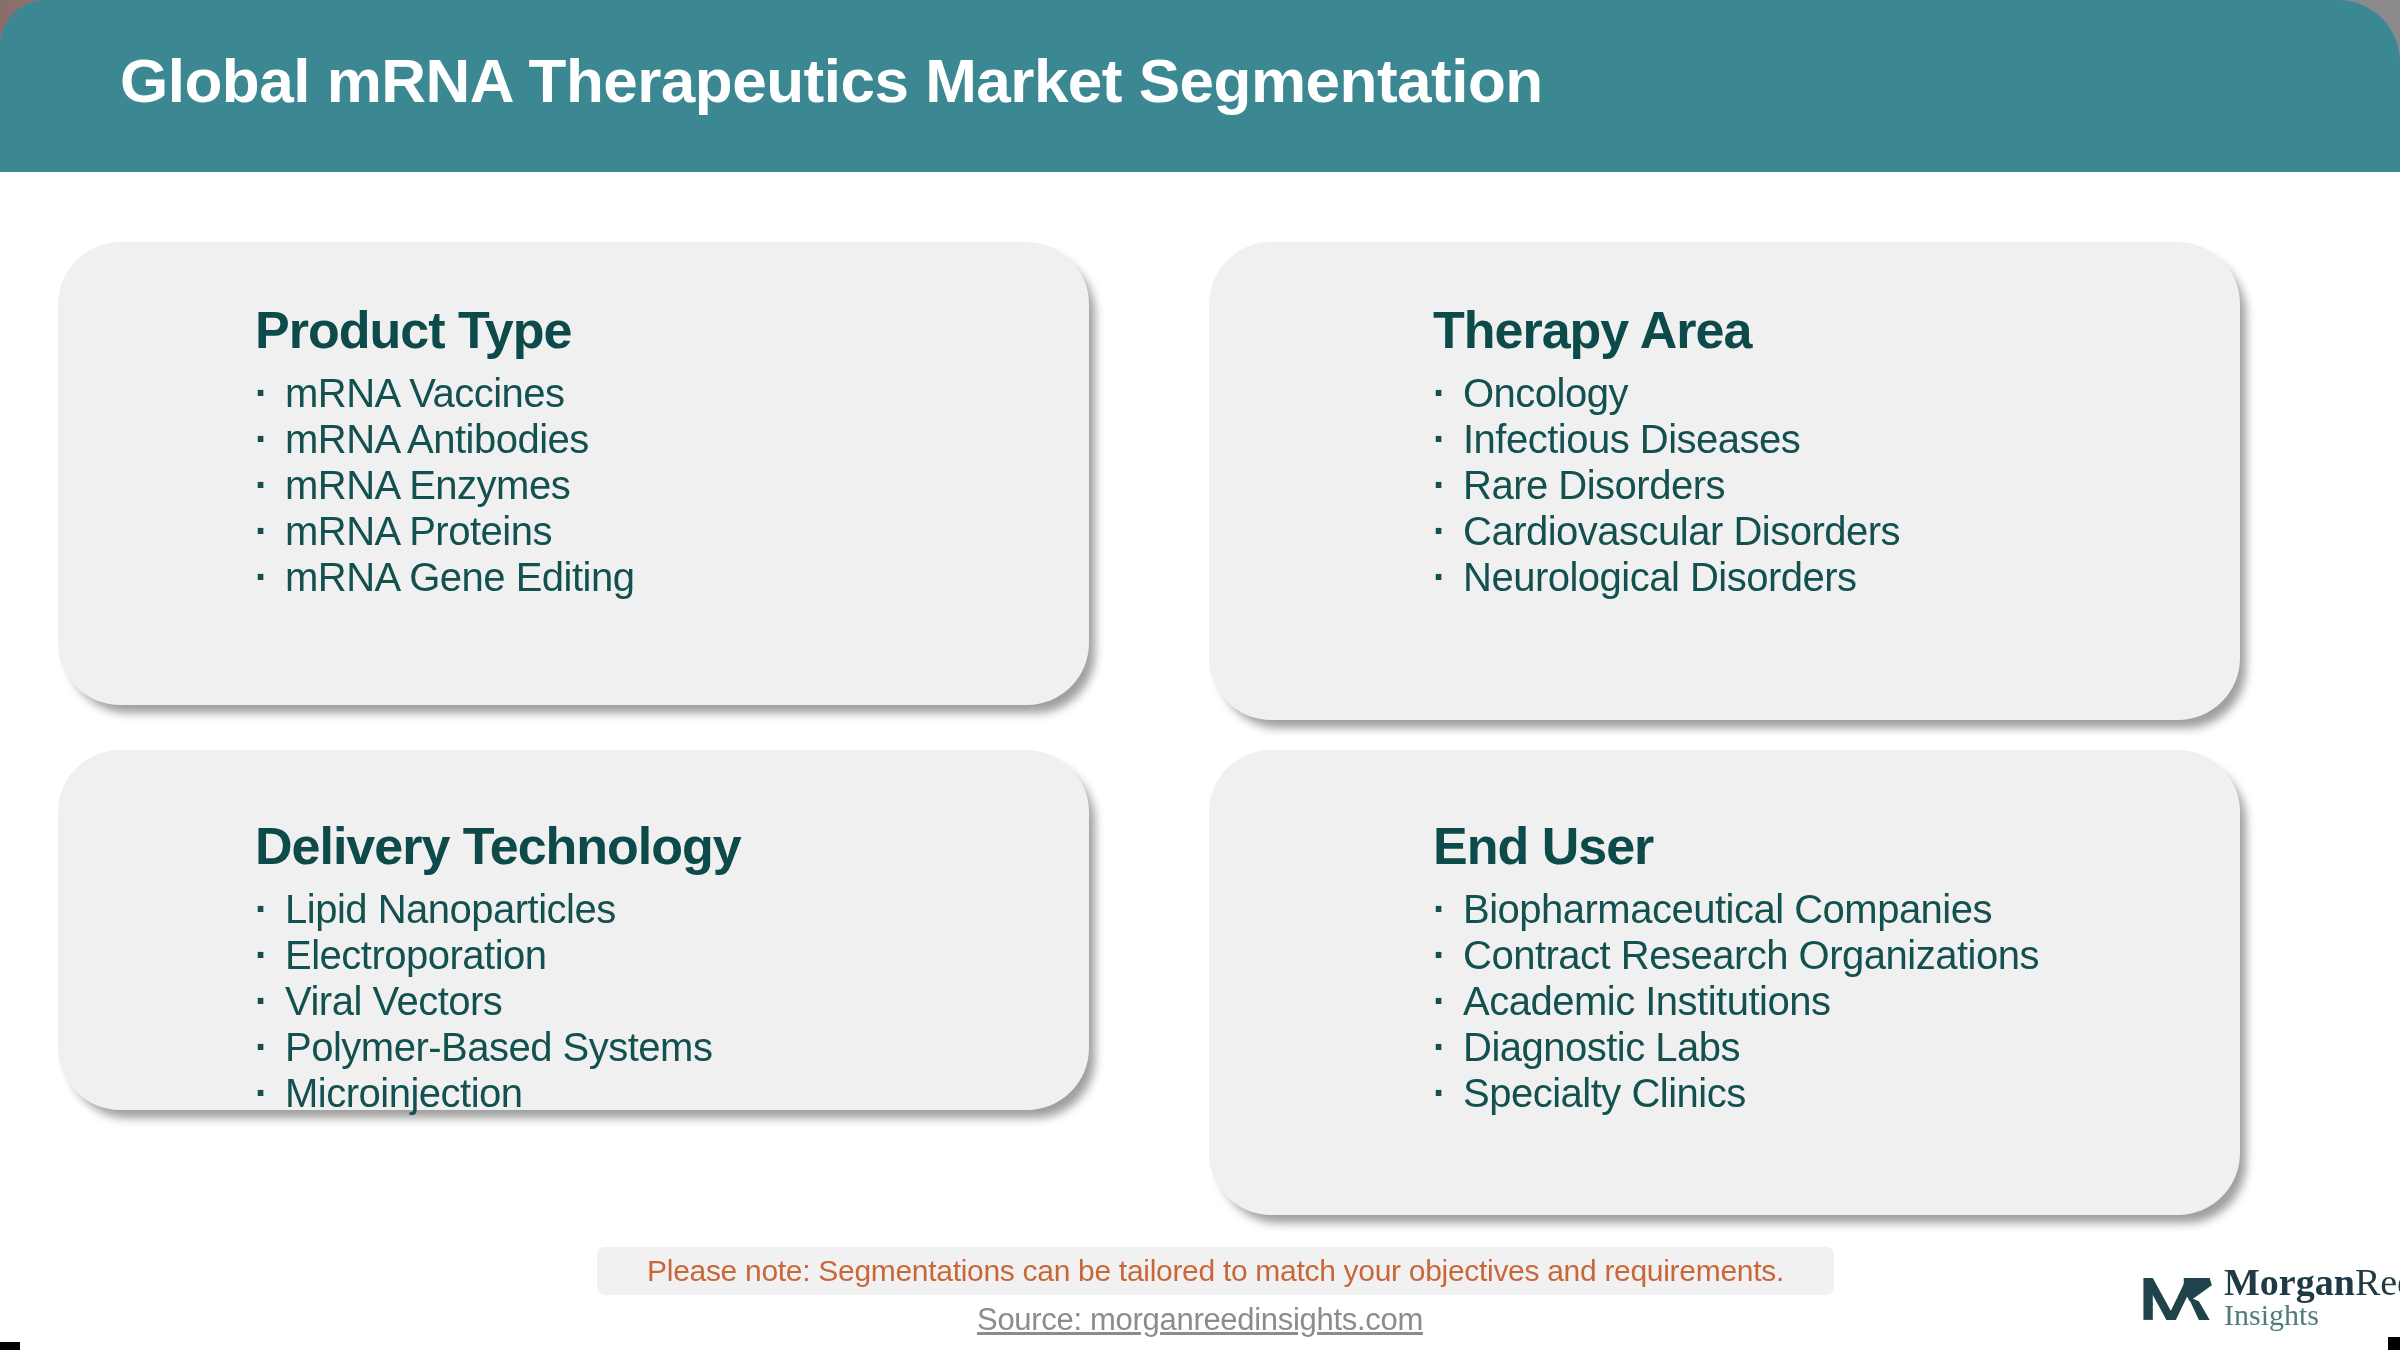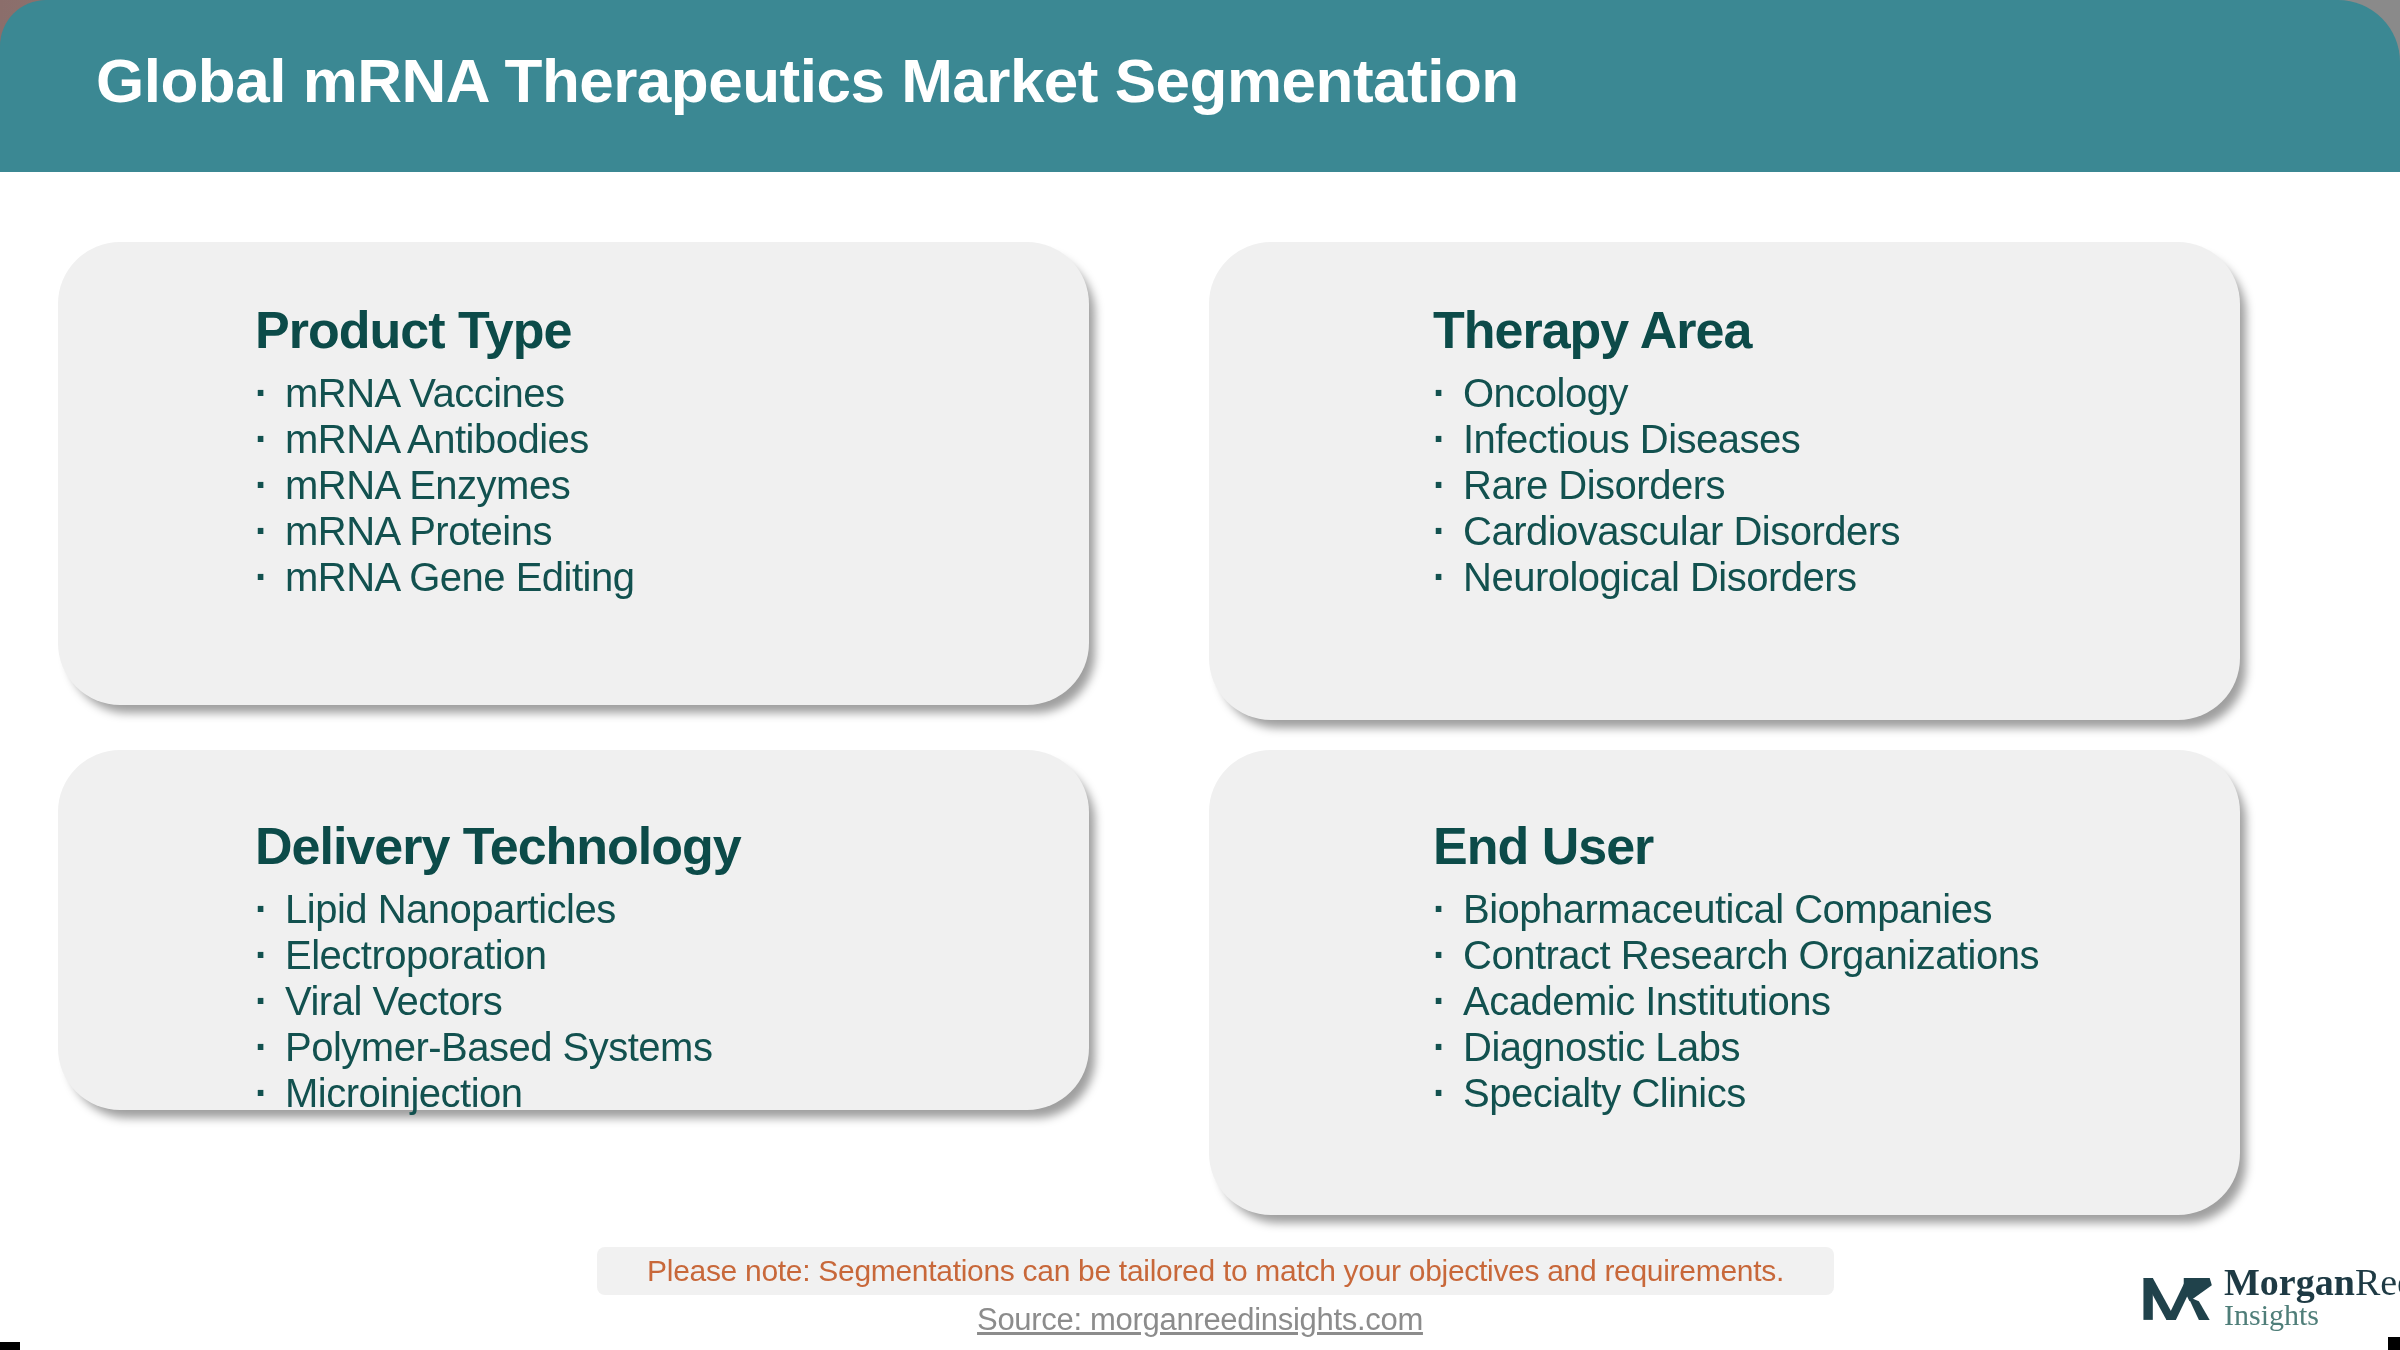--- a/index.html
+++ b/index.html
@@ -32,21 +32,21 @@
     background: #3b8893;
     border-radius: 46px 62px 0 0;
     display: flex;
     align-items: center;
   }
   .header-title {
     color: #ffffff;
     font-size: 62px;
     font-weight: bold;
     letter-spacing: -0.5px;
-    padding-left: 96px;
+    padding-left: 120px;
     transform: translateY(-6px);
     white-space: nowrap;
   }
 
   .card {
     position: absolute;
     width: 1031px;
     background: #f0f0f0;
     border-radius: 62px;
     box-shadow: 8px 10px 10px -2px rgba(0,0,0,0.38);

